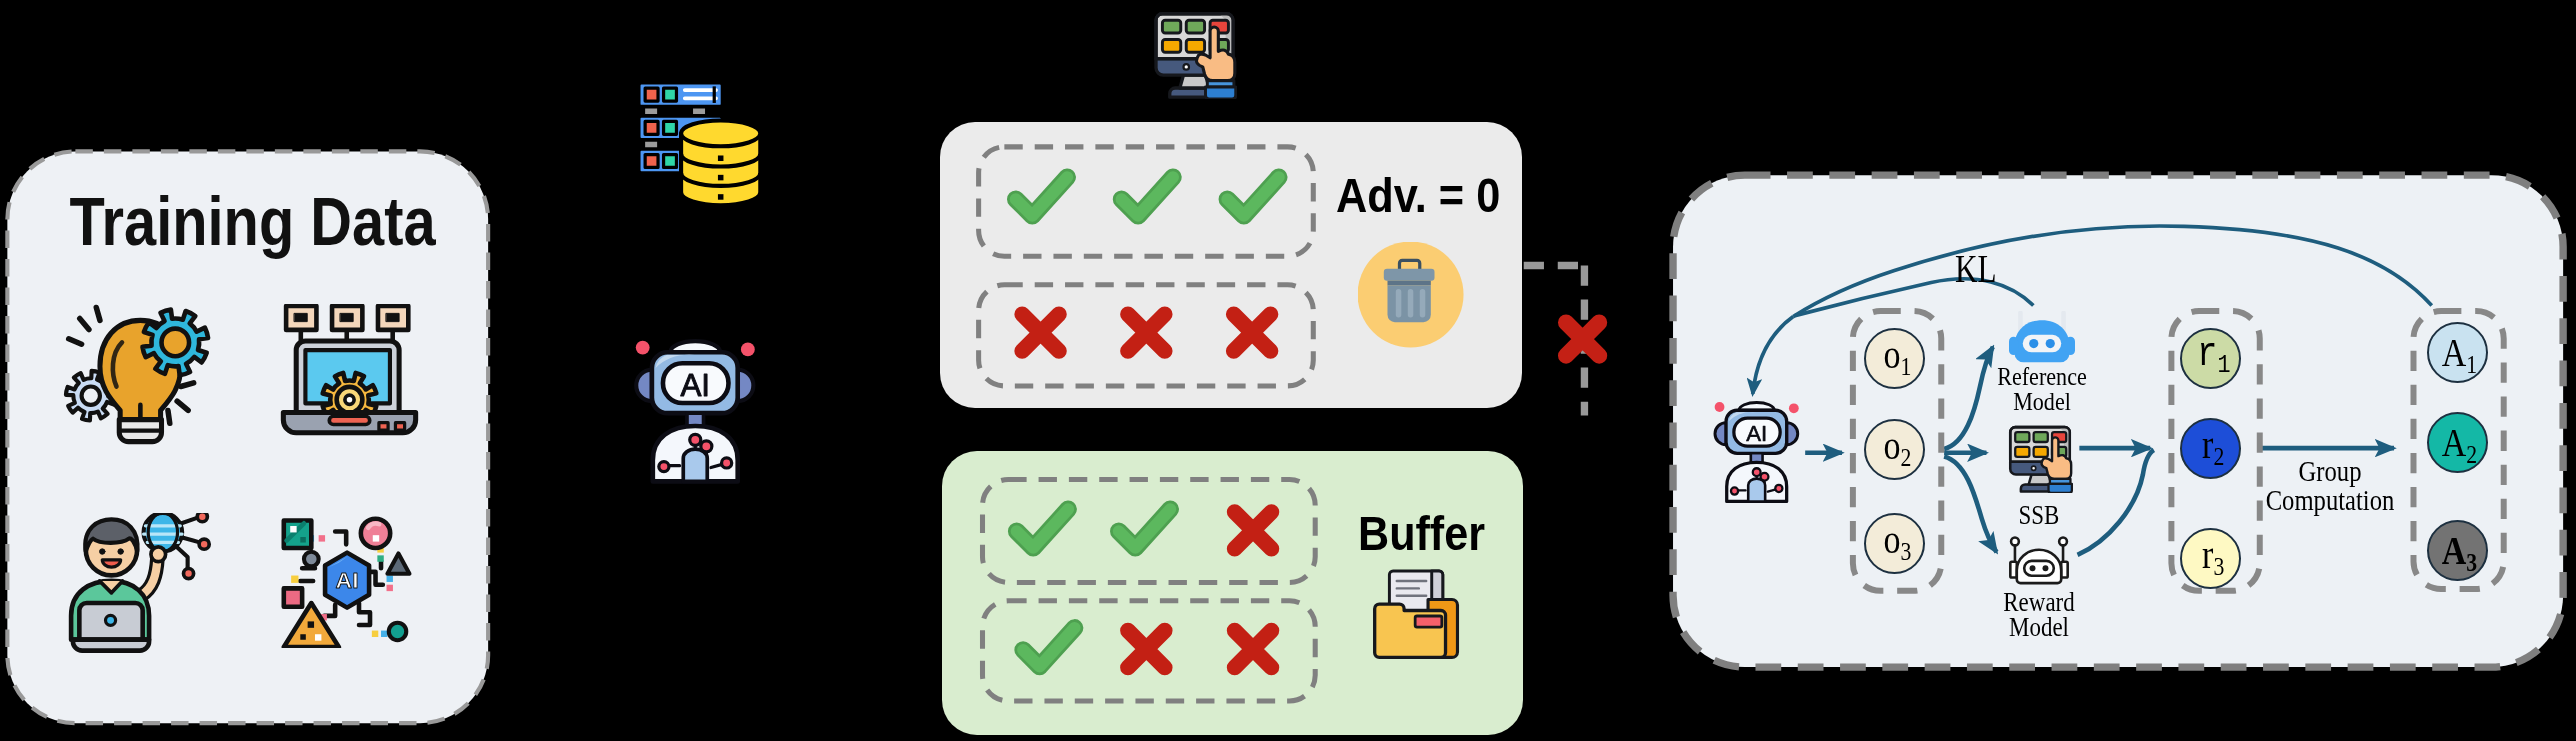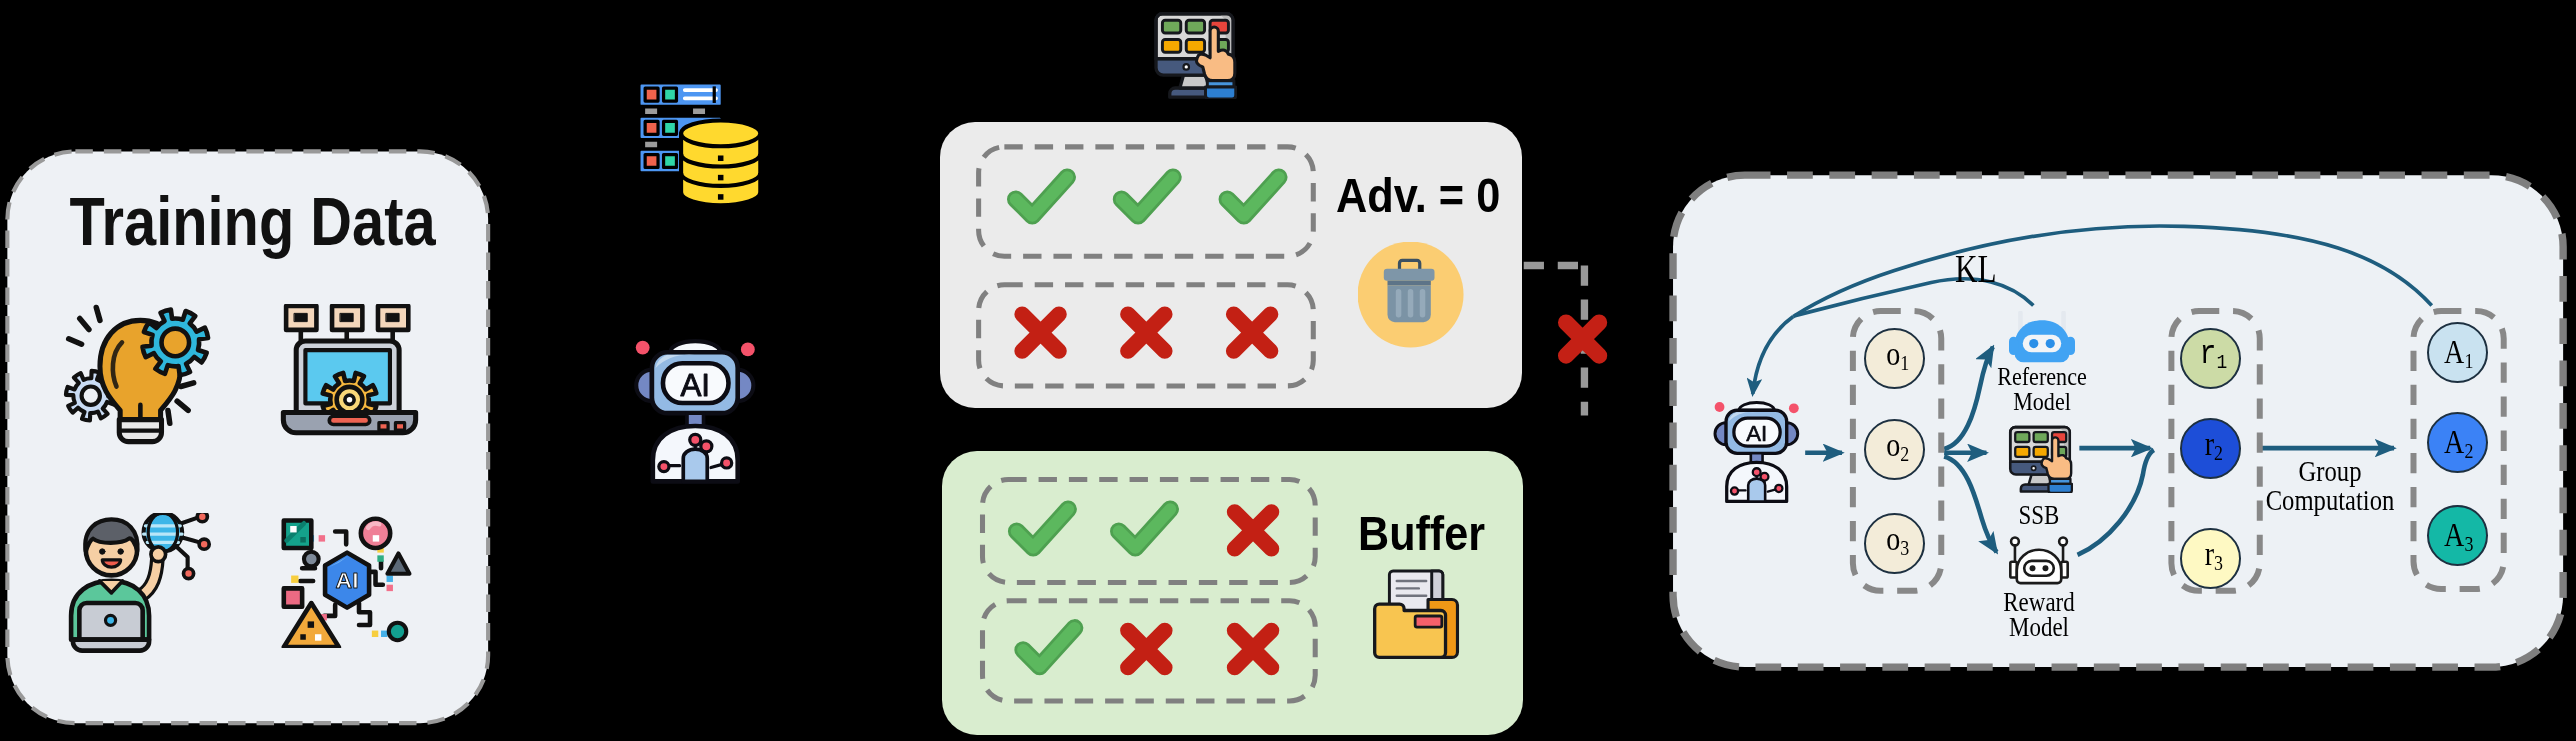--- a/index.html
+++ b/index.html
@@ -1,21 +1,21 @@
 <!DOCTYPE html>
 <html style="font-size:14.7px"><head>
 <meta charset="utf-8">
 <style>
 html,body{margin:0;padding:0;background:#000000;}
 body{position:relative;width:2576px;height:742px;overflow:hidden;font-family:"Liberation Sans",sans-serif;}
 .abs{position:absolute;}
 .serif{font-family:"Liberation Serif",serif;}
 sub{font-size:64%;vertical-align:baseline;position:relative;top:0.26em;}
 .circle{position:absolute;width:57px;height:57px;border:2.8px solid #1d3040;border-radius:50%;
-  font-family:"Liberation Serif",serif;font-size:33px;color:#000;
+  font-family:"Liberation Serif",serif;font-size:40px;color:#000;
   display:flex;align-items:center;justify-content:center;}
 .circle>span{display:inline-block;transform:scaleX(0.85);}
 .tor>span{transform:scaleX(0.85) translate(3.7px,-3.7px);}
 .ta>span{transform:scaleX(0.85) translate(1.8px,0);}
 </style>
 </head>
 <body>
 
 <svg class="abs" style="left:0px;top:144px;" width="501" height="593" viewBox="0 0 545 645">
 <rect x="8" y="8" width="523" height="622" rx="74" fill="#eef1f5" stroke="#999999" stroke-width="4.5" stroke-dasharray="19 12"></rect>
@@ -353,24 +353,24 @@
   </div>
 <div class="circle tor" style="left:2180px;top:418px;background:#1d4ed8;">
     <span>r<sub>2</sub></span>
   </div>
 <div class="circle tor" style="left:2180px;top:528px;background:#fef9c3;">
     <span>r<sub>3</sub></span>
   </div>
 <div class="circle ta" style="left:2427px;top:322px;background:#c9e2f0;">
     <span>A<sub>1</sub></span>
   </div>
-<div class="circle ta" style="left:2427px;top:412px;background:#3b82f6;">
+<div class="circle ta" style="left:2427px;top:412px;background:#14b8a6;">
     <span>A<sub>2</sub></span>
   </div>
-<div class="circle ta" style="left:2427px;top:505px;background:#14b8a6;">
+<div class="circle ta" style="left:2427px;top:520px;background:#737373;font-weight:bold;">
     <span>A<sub>3</sub></span>
   </div>
 
 <svg id="icon-robot-rp" class="abs" style="left:1700px;top:392px;" width="101" height="116" viewBox="0 0 155 168">
     <use href="#robotg"></use>
   </svg>
 
 <svg id="icon-ref" class="abs" style="left:2007px;top:311px;" width="70" height="55" viewBox="0 0 76 60">
 <path d="M14.5,28 L14.5,2 M61.5,28 L61.5,2" stroke="#e4e9ef" stroke-width="5" stroke-linecap="round"></path>
 <path d="M8,46 L8,38 C8,21 21,10 38,10 C55,10 68,21 68,38 L68,46 a10,10 0 0 1 -10,10 H18 a10,10 0 0 1 -10,-10 Z" fill="#41a3f3"></path>

